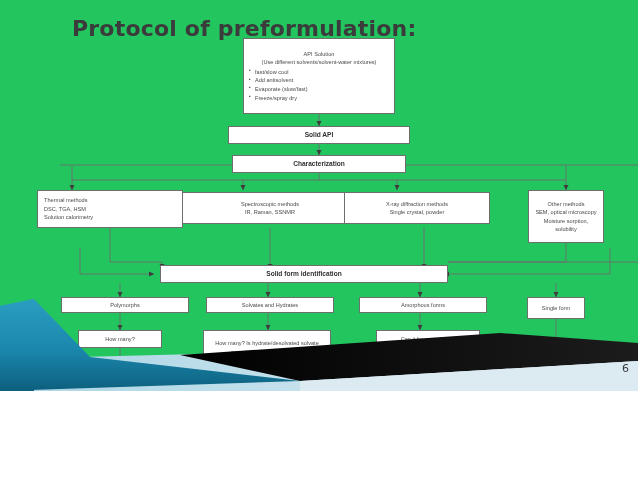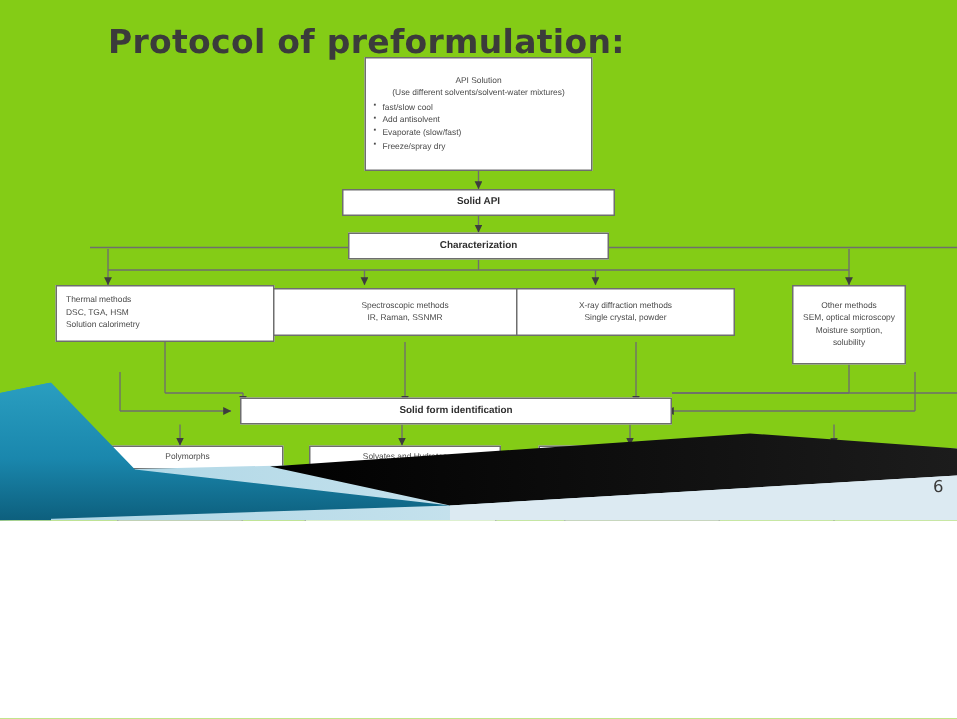--- a/index.html
+++ b/index.html
@@ -3,21 +3,21 @@
 <meta charset="utf-8">
 <title>Protocol of preformulation</title>
 <style>
   html,body{margin:0;padding:0;}
   body{
     width:638px;height:479px;
     background:#ffffff;
     font-family:"Liberation Sans","DejaVu Sans",sans-serif;
     overflow:hidden;position:relative;
   }
-  #slide{position:absolute;left:0;top:0;width:638px;height:347px;overflow:hidden;background:#84cc16;}
+  #slide{position:absolute;left:0;top:0;width:638px;height:391px;overflow:hidden;background:#22c55e;}
 
   
   .title{
     position:absolute;left:72px;top:16px;
     font-family:"DejaVu Sans","Liberation Sans",sans-serif;
     font-size:22px;font-weight:700;color:#3b3b3b;
     letter-spacing:0.2px;white-space:nowrap;z-index:40;
   }
 
   

